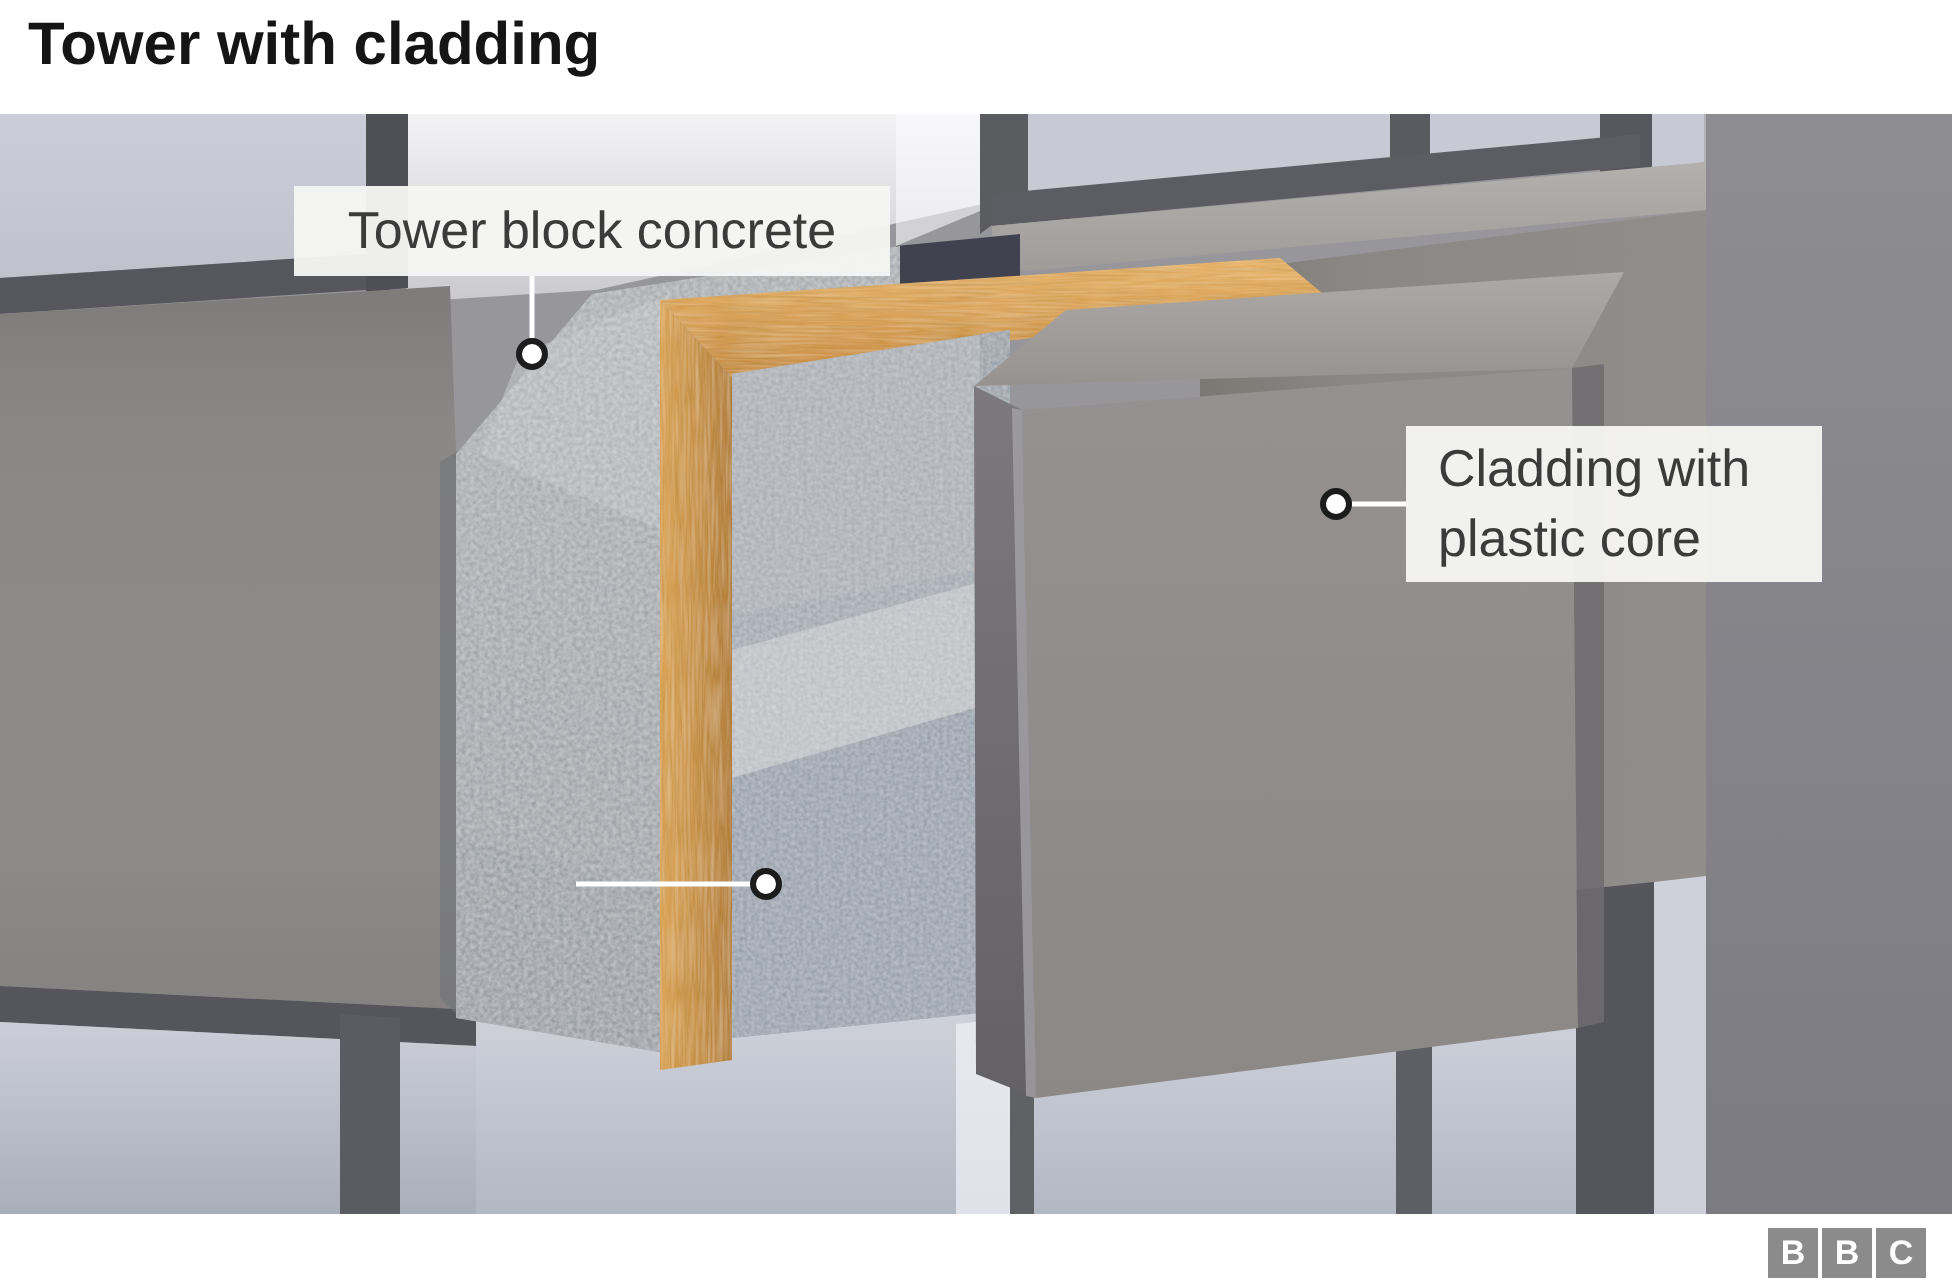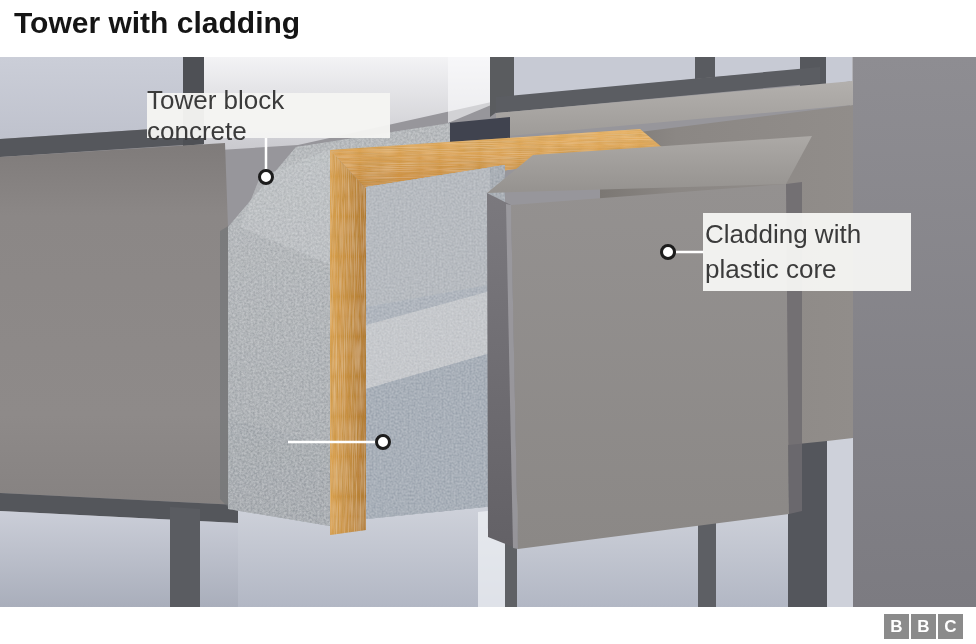--- a/index.html
+++ b/index.html
@@ -5,23 +5,23 @@
   html,body{margin:0;padding:0;background:#ffffff;}
   .stage{position:relative;width:976px;height:644px;background:#ffffff;overflow:hidden;
          font-family:"Liberation Sans", sans-serif;}
   .page-title{position:absolute;left:14px;top:6px;font-size:30px;font-weight:bold;
               color:#151515;white-space:nowrap;}
   .illustration{position:absolute;left:0;top:57px;width:976px;height:550px;}
   .illustration svg{display:block;}
   .callout{position:absolute;background:rgba(245,245,243,0.96);color:#3b3b3b;
            font-size:26px;box-sizing:border-box;}
   .callout.center{display:flex;align-items:center;justify-content:center;}
-  #label-concrete{left:147px;top:93px;width:243px;height:45px;}
+  #label-concrete{left:147px;top:93px;width:298px;height:45px;}
   #label-cladding{left:703px;top:213px;width:208px;height:78px;line-height:35px;
-                  padding:4px 0 0 2px;}
+                  padding:4px 0 0 16px;}
   #label-insulation{left:63px;top:415px;width:225px;height:46px;}
   .bbc{position:absolute;right:13px;top:614px;display:flex;gap:2px;}
   .bbc .blk{width:25px;height:25px;background:#8b8b8b;color:#ffffff;font-weight:bold;
             font-size:17px;display:flex;align-items:center;justify-content:center;}
 </style>
 </head>
 <body>
 
 <div class="stage">
 

